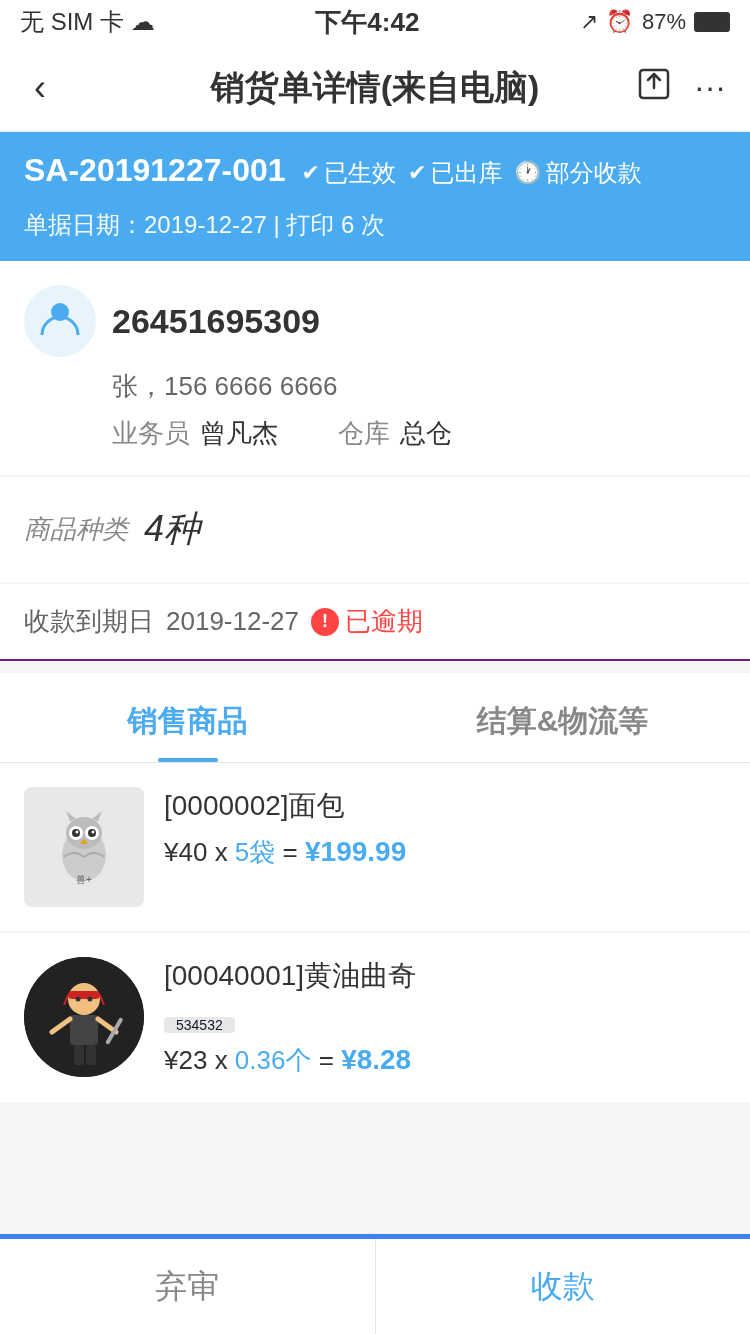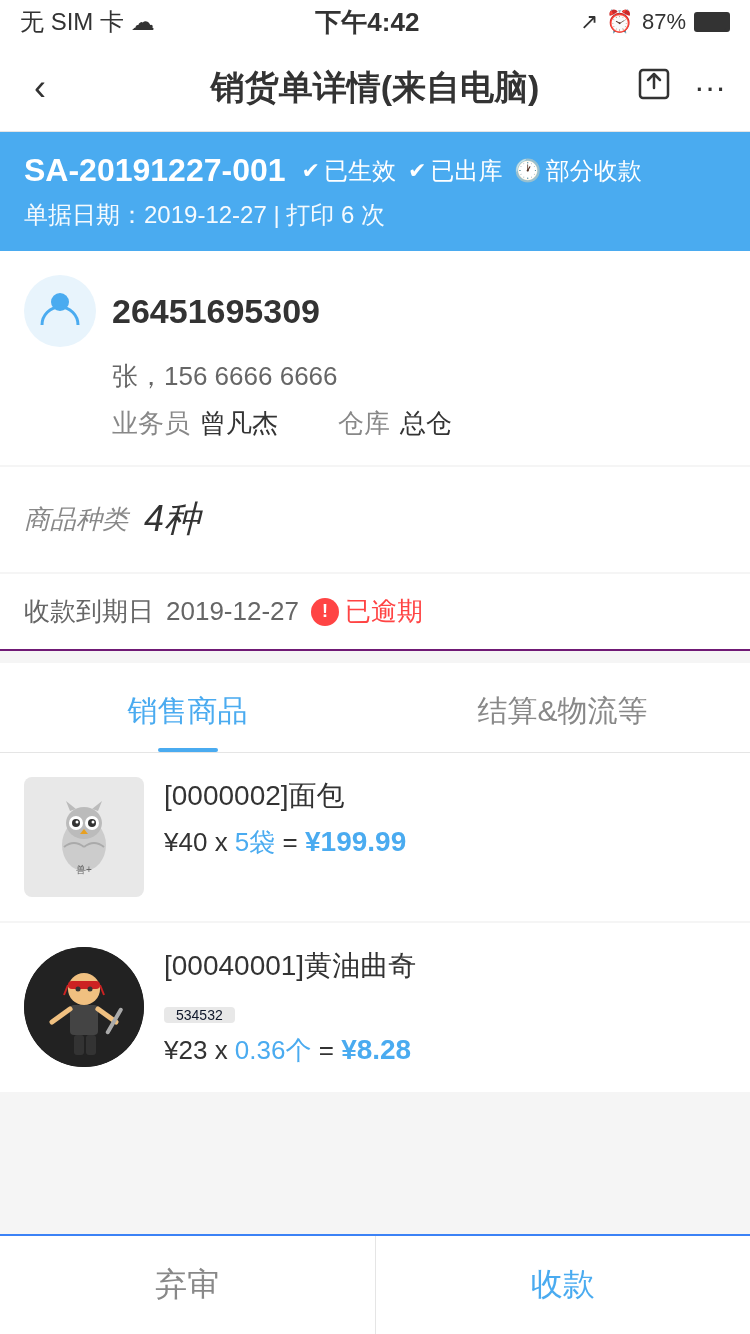--- a/index.html
+++ b/index.html
@@ -64,23 +64,23 @@
       cursor: pointer;
     }
 
     
     .order-header {
       background: #4aabf0;
       padding: 20px 24px;
     }
     .order-id-row {
       display: flex;
-      align-items: center;
+      align-items: flex-end;
       gap: 16px;
-      margin-bottom: 10px;
+      margin-bottom: 20px;
     }
     .order-id {
       font-size: 32px;
       font-weight: 700;
       color: #fff;
     }
     .status-badges {
       display: flex;
       align-items: center;
       gap: 12px;
@@ -206,20 +206,21 @@
       color: #fff;
       font-size: 18px;
       font-weight: 700;
     }
 
     
     .tabs {
       background: #fff;
       display: flex;
       border-bottom: 1px solid #e5e5e5;
+      font-weight: bold;
     }
     .tab {
       flex: 1;
       text-align: center;
       padding: 28px 0 20px;
       font-size: 30px;
       color: #888;
       cursor: pointer;
       position: relative;
     }
@@ -286,21 +287,21 @@
 
     
     .bottom-bar {
       position: fixed;
       bottom: 0;
       left: 0;
       width: 750px;
       height: 100px;
       background: #fff;
       display: flex;
-      border-top: 2px solid #3b82f6;
+      border-top: 5px solid #3b82f6;
     }
     .bottom-btn {
       flex: 1;
       display: flex;
       align-items: center;
       justify-content: center;
       font-size: 32px;
       cursor: pointer;
     }
     .bottom-btn.left {

